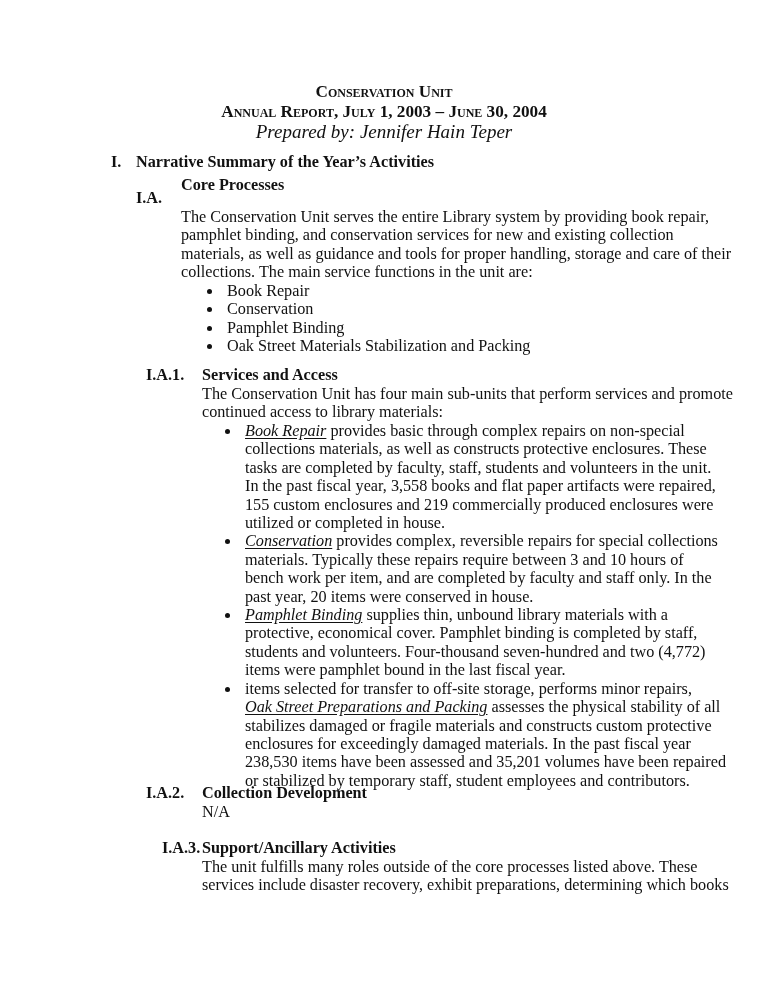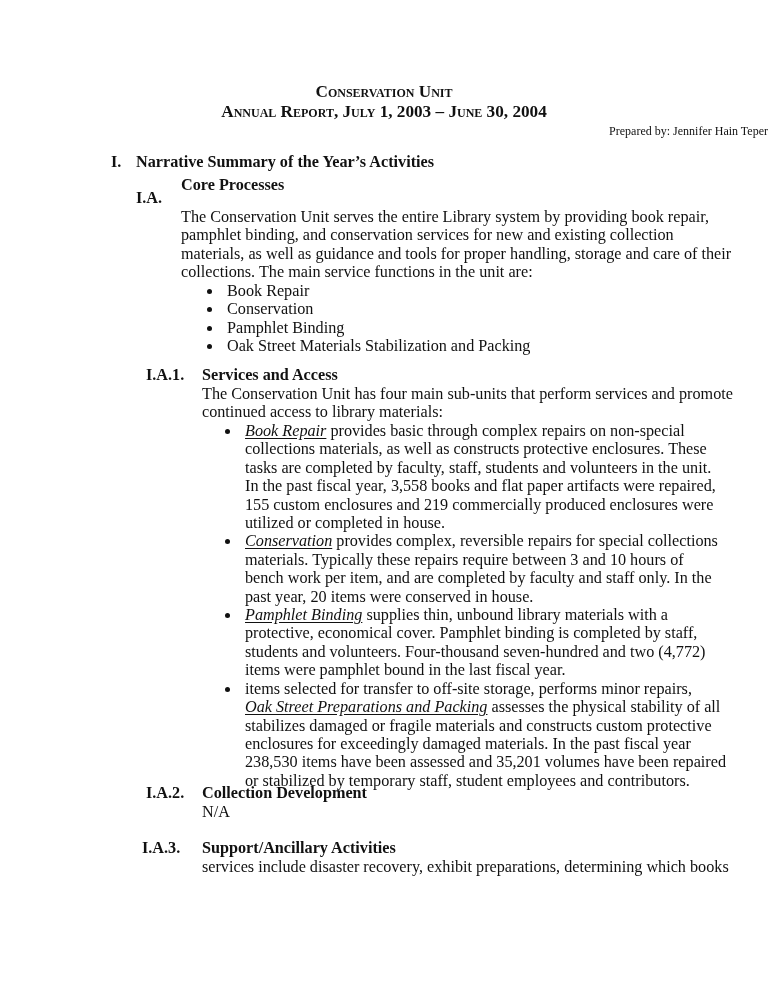--- a/index.html
+++ b/index.html
@@ -30,23 +30,23 @@
       width: 768px;
       text-align: center;
     }
     .title-line {
       font-weight: bold;
       font-variant: small-caps;
       font-size: 17.2px;
       line-height: 20px;
     }
     .subtitle {
-      font-size: 12px;
+      font-style: italic;
+      font-size: 19px;
       line-height: 19px;
-      text-align: right;
     }
     .abs { position: absolute; }
     .head { font-weight: bold; }
     .para { white-space: nowrap; }
     .bullet-list { margin: 0; padding: 0; list-style: none; }
     .bullet-item { position: relative; white-space: nowrap; }
     .bullet-dot {
       position: absolute;
       width: 5px; height: 5px;
       border-radius: 50%;
@@ -134,19 +134,20 @@
       <div>enclosures for exceedingly damaged materials.  In the past fiscal year</div>
       <div>238,530 items have been assessed and 35,201 volumes have been repaired</div>
       <div>or stabilized by temporary staff, student employees and contributors.</div>
     </li>
   </ul>
 
   <div class="abs head" style="left:146px; top:784px;">I.A.2.</div>
   <div class="abs head" style="left:202px; top:784px;">Collection Development</div>
   <div class="abs para" style="left:202px; top:803px;">N/A</div>
 
-  <div class="abs head" style="left:142px; top:839px;">I.A.3.</div>
+  <div class="abs head" style="left:162px; top:839px;">I.A.3.</div>
   <div class="abs head" style="left:202px; top:839px;">Support/Ancillary Activities</div>
   <div class="abs" style="left:202px; top:858px;">
+    <div class="para">The unit fulfills many roles outside of the core processes listed above.  These</div>
     <div class="para">services include disaster recovery, exhibit preparations, determining which books</div>
   </div>
 
 </div>
 
 </body></html>

